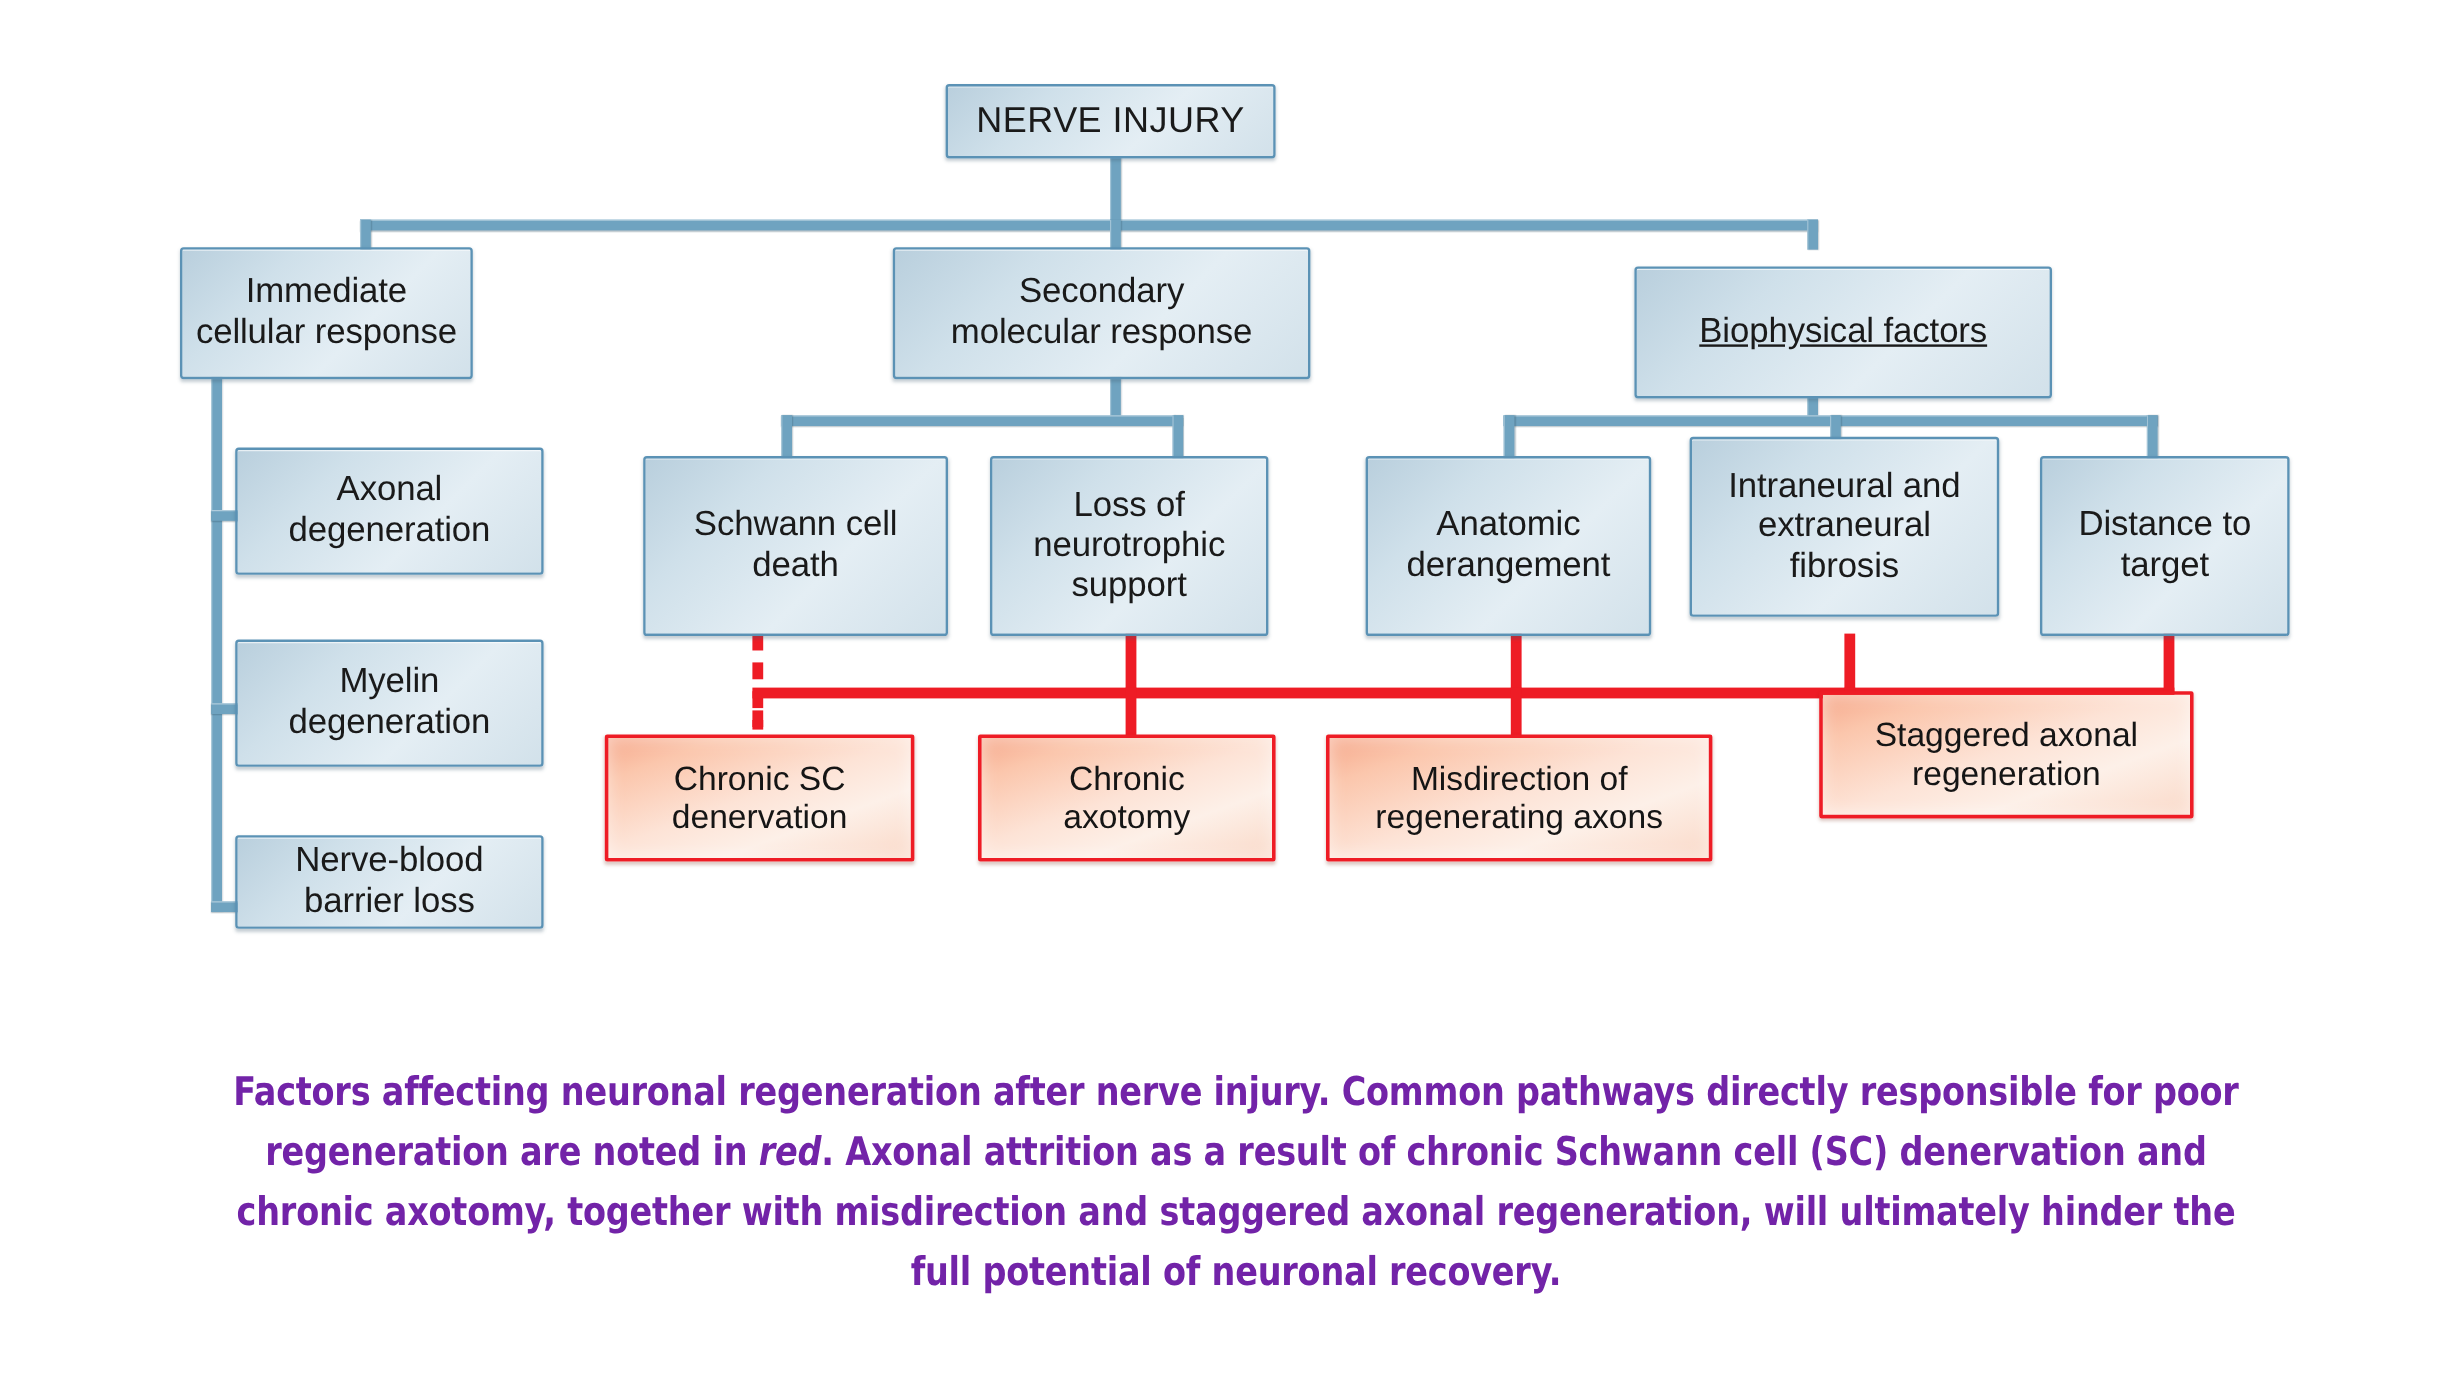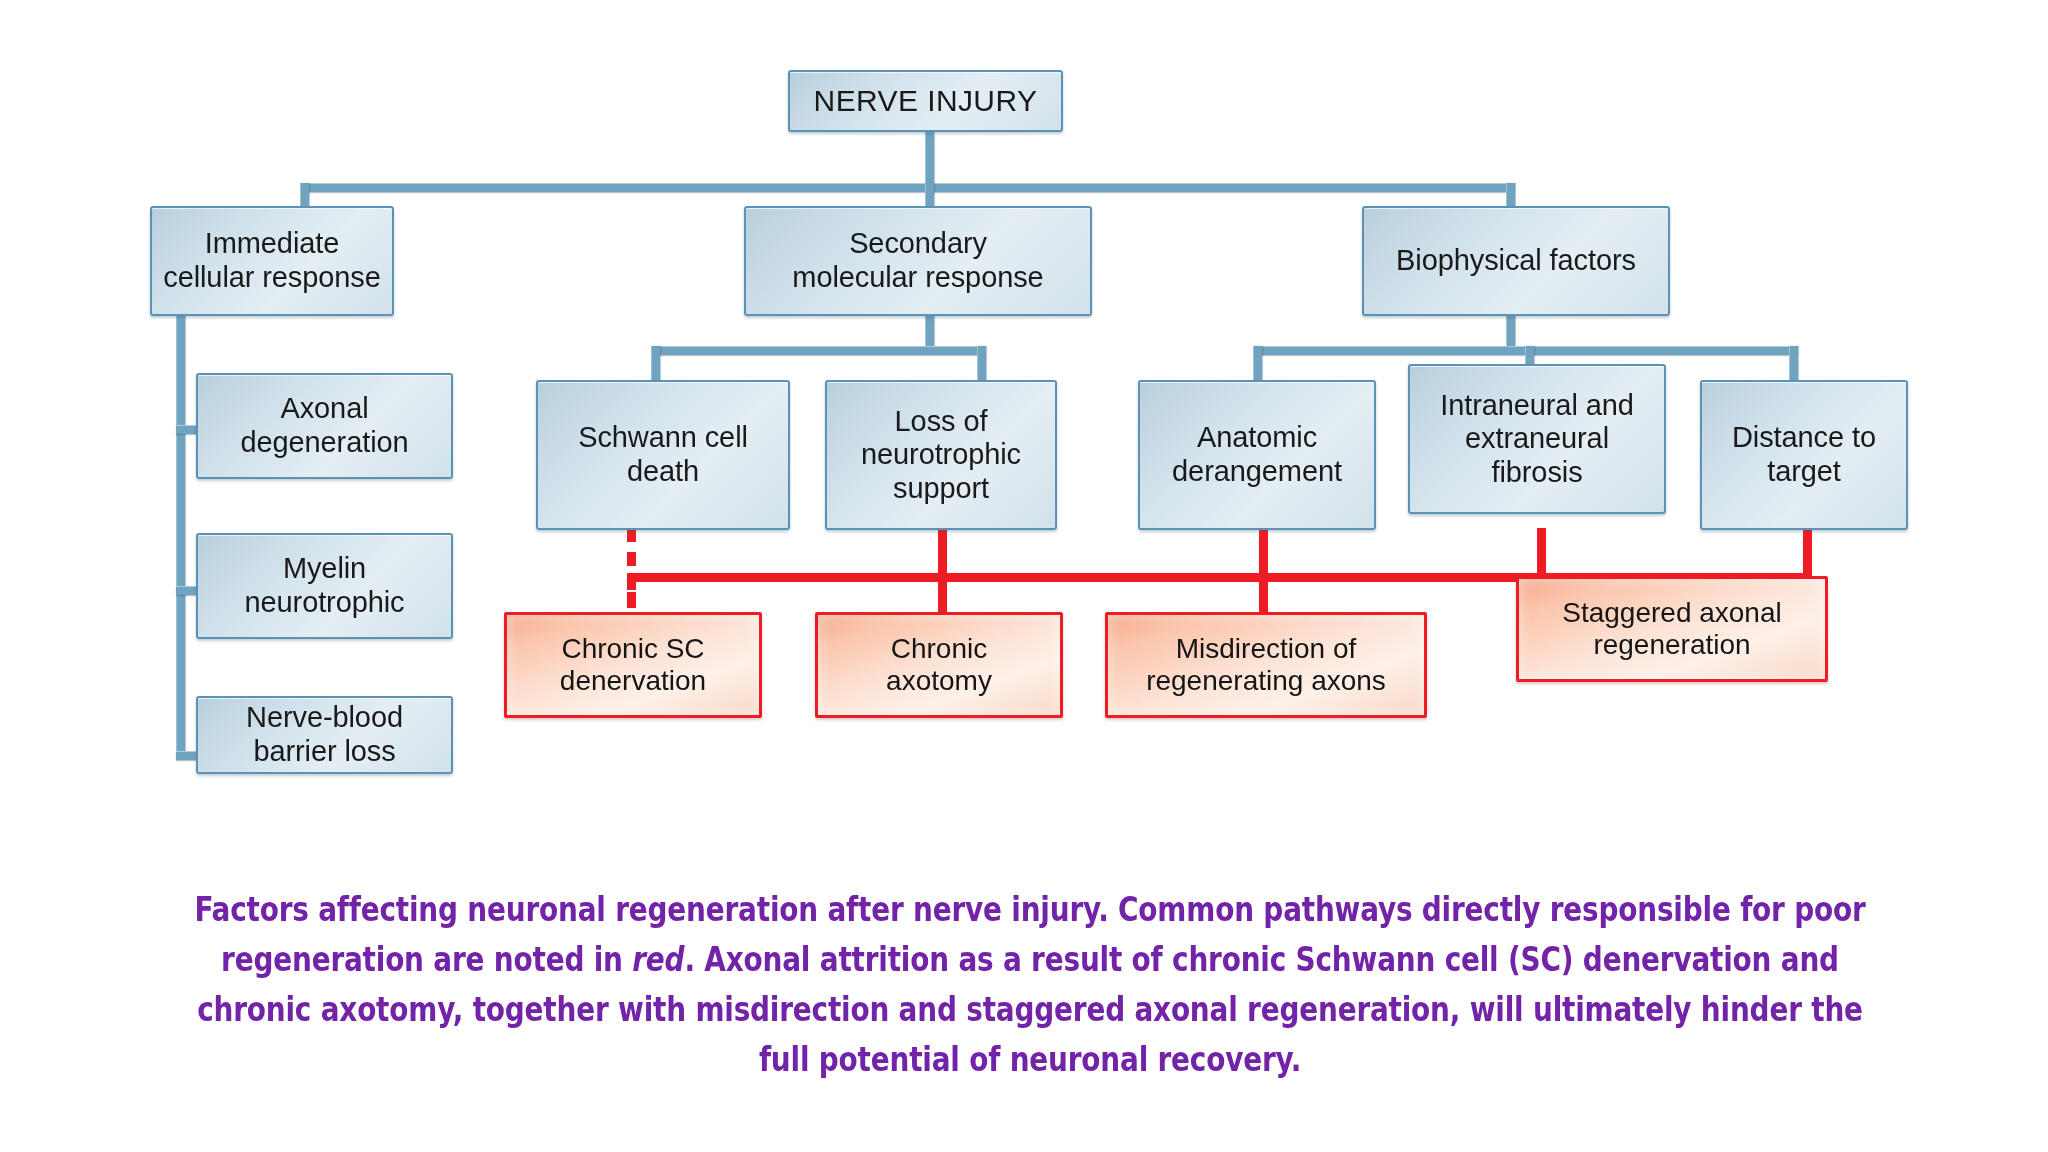--- a/index.html
+++ b/index.html
@@ -130,31 +130,31 @@
   <div class="node" style="left:150px;top:206px;width:244px;height:110px;">
     <span class="txt">Immediate
 cellular response</span>
   </div>
 
   <div class="node" style="left:744px;top:206px;width:348px;height:110px;">
     <span class="txt">Secondary
 molecular response</span>
   </div>
 
-  <div class="node" style="left:1362px;top:206px;width:308px;height:110px;">
+  <div class="node" style="left:1362px;top:222px;width:348px;height:110px;text-decoration:underline;">
     <span class="txt">Biophysical factors</span>
   </div>
 
   <div class="node" style="left:196px;top:373px;width:257px;height:106px;">
     <span class="txt">Axonal
 degeneration</span>
   </div>
   <div class="node" style="left:196px;top:533px;width:257px;height:106px;">
     <span class="txt">Myelin
-neurotrophic</span>
+degeneration</span>
   </div>
   <div class="node" style="left:196px;top:696px;width:257px;height:78px;">
     <span class="txt">Nerve-blood
 barrier loss</span>
   </div>
 
   <div class="node" style="left:536px;top:380px;width:254px;height:150px;">
     <span class="txt">Schwann cell
 death</span>
   </div>

